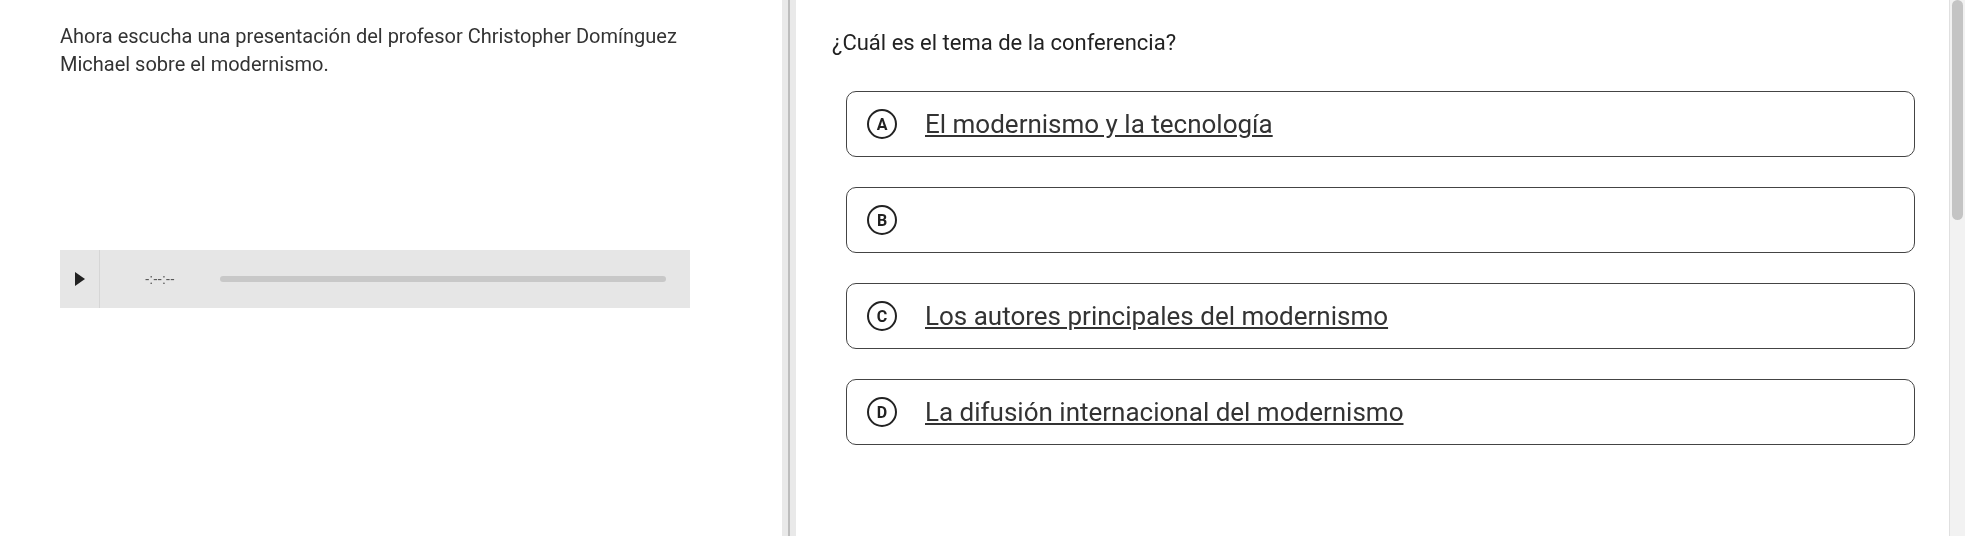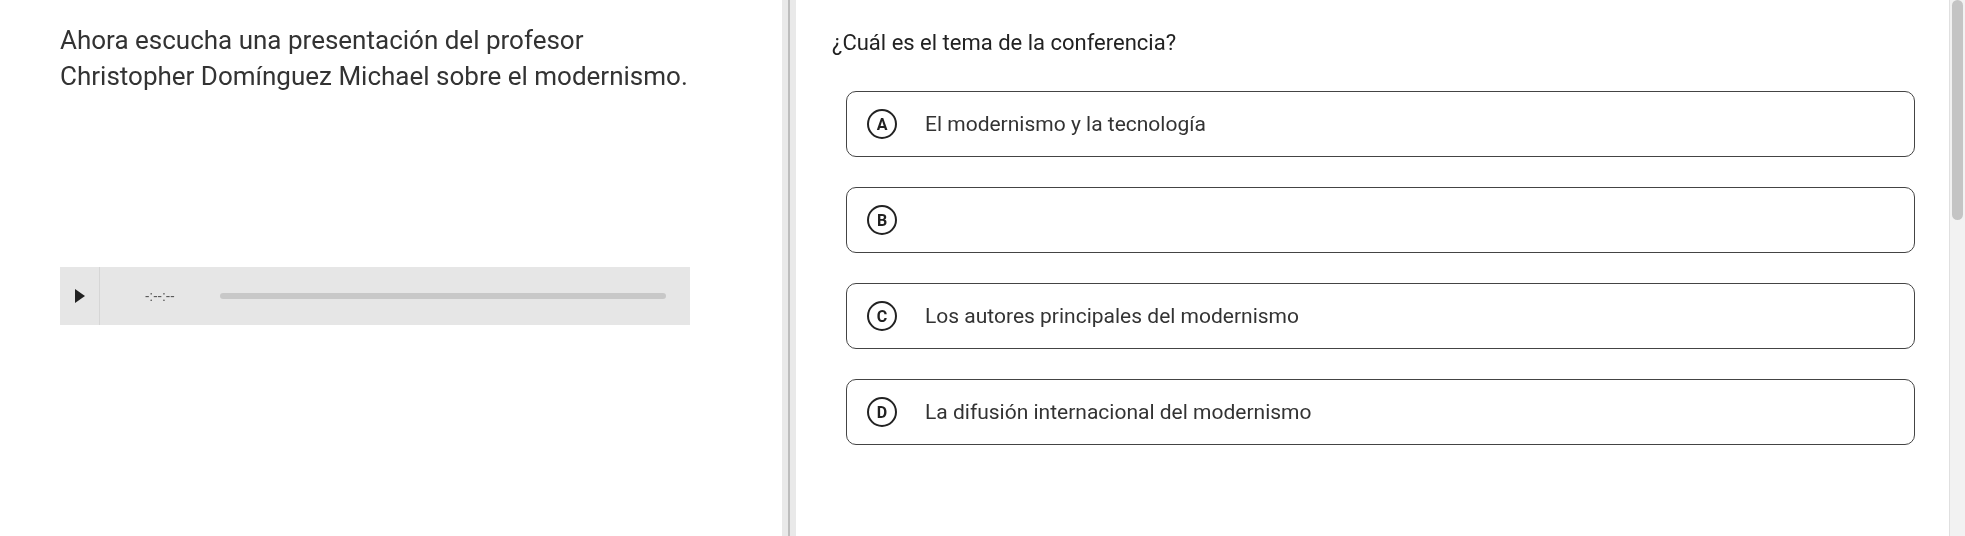--- a/index.html
+++ b/index.html
@@ -15,21 +15,21 @@
     display: flex;
     width: 100%;
     height: 100%;
   }
   .left-pane {
     flex: 0 0 782px;
     padding: 22px 60px 40px 60px;
     position: relative;
   }
   .instruction {
-    font-size: 26px;
+    font-size: 20px;
     line-height: 1.4;
     color: #333;
     max-width: 660px;
   }
   .audio-player {
     margin-top: 172px;
     width: 630px;
     height: 58px;
     background: #e6e6e6;
     display: flex;
@@ -119,22 +119,23 @@
     border-radius: 50%;
     display: flex;
     align-items: center;
     justify-content: center;
     font-weight: 700;
     font-size: 16px;
     margin-right: 28px;
     flex-shrink: 0;
   }
   .opt-text {
-    font-size: 21px;
+    font-size: 26px;
     color: #333;
+    text-decoration: underline;
   }
 
   .scroll-strip {
     position: absolute;
     top: 0;
     right: 0;
     bottom: 0;
     width: 16px;
     background: #f2f2f2;
     border-left: 1px solid #e0e0e0;

